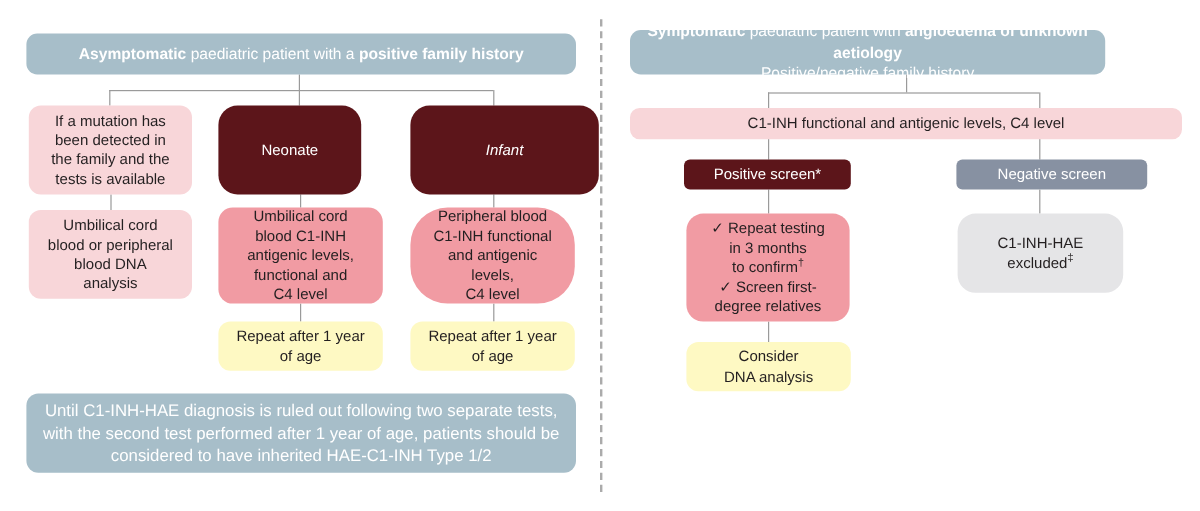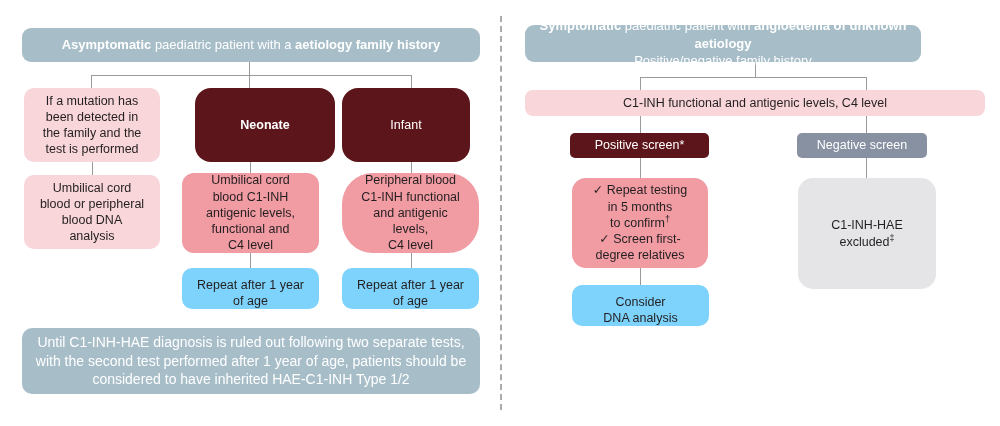--- a/index.html
+++ b/index.html
@@ -7,21 +7,21 @@
   .canvas{position:relative;width:1000px;height:426px;background:#ffffff;overflow:hidden;}
   .box{position:absolute;display:flex;align-items:center;justify-content:center;text-align:center;box-sizing:border-box;color:#231f20;font-size:12.5px;line-height:1.3;}
   .hdr{background:#a7bec9;color:#ffffff;font-size:13px;border-radius:9px;line-height:1.35;}
   .hdr b{font-weight:700;}
   .maroon{background:#5c151a;color:#ffffff;border-radius:16px;}
   .maroon-sm{background:#5c151a;color:#ffffff;border-radius:5px;}
   .slate{background:#8791a2;color:#ffffff;border-radius:5px;}
   .lightpink{background:#f8d6d9;border-radius:10px;}
   .pink{background:#f19ba3;border-radius:12px;}
   .pink-r14{background:#f19ba3;border-radius:14px;}
-  .pink-r10{background:#7dd3fc;border-radius:10px;align-items:flex-end;}
+  .pink-r10{background:#fef9c3;border-radius:10px;}
   .lightgray{background:#e5e5e7;border-radius:15px;}
   .cline{position:absolute;background:#9a9a9a;}
   .divider{position:absolute;width:0;border-left:2px dashed #ababab;}
   sup{font-size:9px;line-height:0;}
   .txt{width:100%;}
   .cl-line{white-space:nowrap;}
 </style>
 </head>
 <body>
 
@@ -33,35 +33,35 @@
     <div class="cline" style="left:91px;top:75px;width:320px;height:1px;"></div>
     <div class="cline" style="left:91px;top:75px;width:1px;height:13px;"></div>
     <div class="cline" style="left:411px;top:75px;width:1px;height:13px;"></div>
     <div class="cline" style="left:92px;top:162px;width:1px;height:13px;"></div>
     <div class="cline" style="left:250px;top:162px;width:1px;height:11px;"></div>
     <div class="cline" style="left:411px;top:162px;width:1px;height:11px;"></div>
     <div class="cline" style="left:250px;top:253px;width:1px;height:15px;"></div>
     <div class="cline" style="left:411px;top:253px;width:1px;height:15px;"></div>
 
     <div class="box hdr" style="left:22px;top:28px;width:458px;height:34px;">
-      <div class="txt"><b>Asymptomatic</b><span> paediatric patient with a </span><b>aetiology family history</b></div>
+      <div class="txt"><b>Asymptomatic</b><span> paediatric patient with a </span><b>positive family history</b></div>
     </div>
 
     <div class="box lightpink" style="left:24px;top:88px;width:136px;height:74px;">
       <div class="txt">
         <div>If a mutation has</div>
         <div>been detected in</div>
         <div>the family and the</div>
-        <div>test is performed</div>
+        <div>tests is available</div>
       </div>
     </div>
-    <div class="box maroon" style="left:195px;top:88px;width:140px;height:74px;font-weight:bold;">
+    <div class="box maroon" style="left:182px;top:88px;width:119px;height:74px;">
       <div class="txt">Neonate</div>
     </div>
-    <div class="box maroon" style="left:342px;top:88px;width:128px;height:74px;">
+    <div class="box maroon" style="left:342px;top:88px;width:157px;height:74px;font-style:italic;">
       <div class="txt">Infant</div>
     </div>
 
     <div class="box lightpink" style="left:24px;top:175px;width:136px;height:74px;">
       <div class="txt">
         <div>Umbilical cord</div>
         <div>blood or peripheral</div>
         <div>blood DNA</div>
         <div>analysis</div>
       </div>
@@ -126,35 +126,35 @@
       </div>
     </div>
 
     <div class="box lightpink" style="left:525px;top:90px;width:460px;height:26px;border-radius:8px;">
       <div class="txt">C1-INH functional and antigenic levels, C4 level</div>
     </div>
 
     <div class="box maroon-sm" style="left:570px;top:133px;width:139px;height:25px;">
       <div class="txt">Positive screen*</div>
     </div>
-    <div class="box slate" style="left:797px;top:133px;width:130px;height:25px;">
+    <div class="box slate" style="left:797px;top:133px;width:159px;height:25px;">
       <div class="txt">Negative screen</div>
     </div>
 
     <div class="box pink-r14" style="left:572px;top:178px;width:136px;height:90px;">
       <div class="txt">
         <div class="cl-line">✓ Repeat testing</div>
-        <div class="cl-line">in 5 months</div>
+        <div class="cl-line">in 3 months</div>
         <div class="cl-line"><span>to confirm</span><sup>†</sup></div>
         <div class="cl-line">✓ Screen first-</div>
         <div class="cl-line">degree relatives</div>
       </div>
     </div>
 
-    <div class="box lightgray" style="left:798px;top:178px;width:138px;height:111px;">
+    <div class="box lightgray" style="left:798px;top:178px;width:138px;height:66px;">
       <div class="txt">
         <div>C1-INH-HAE</div>
         <div><span>excluded</span><sup>‡</sup></div>
       </div>
     </div>
 
     <div class="box pink-r10" style="left:572px;top:285px;width:137px;height:41px;">
       <div class="txt">
         <div>Consider</div>
         <div>DNA analysis</div>

